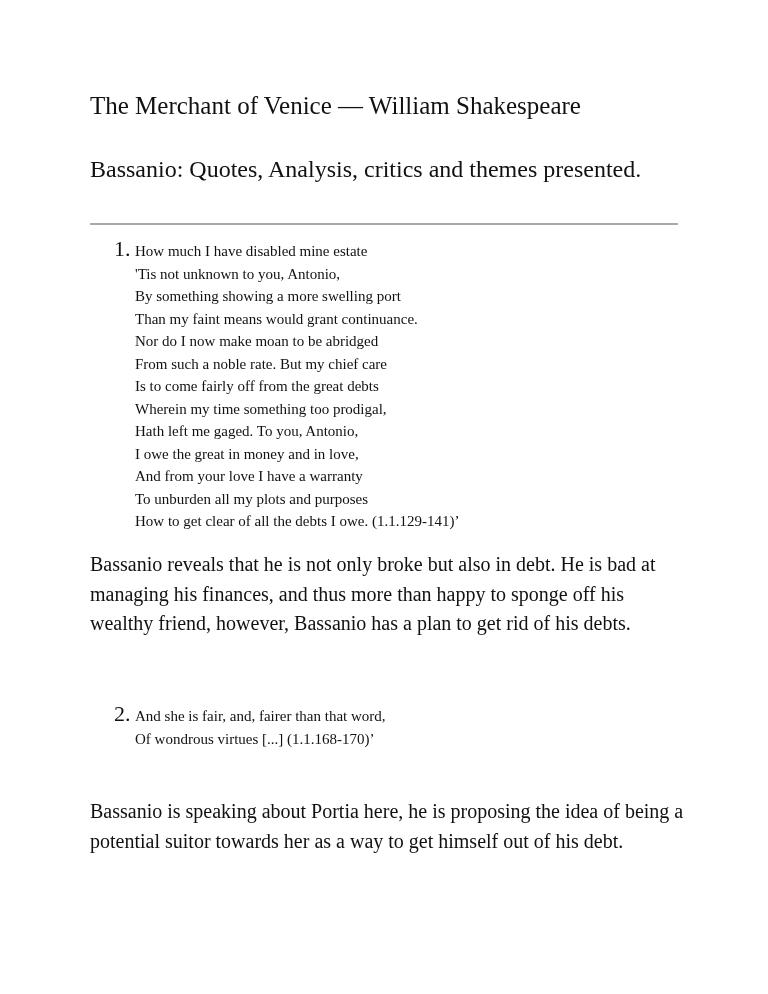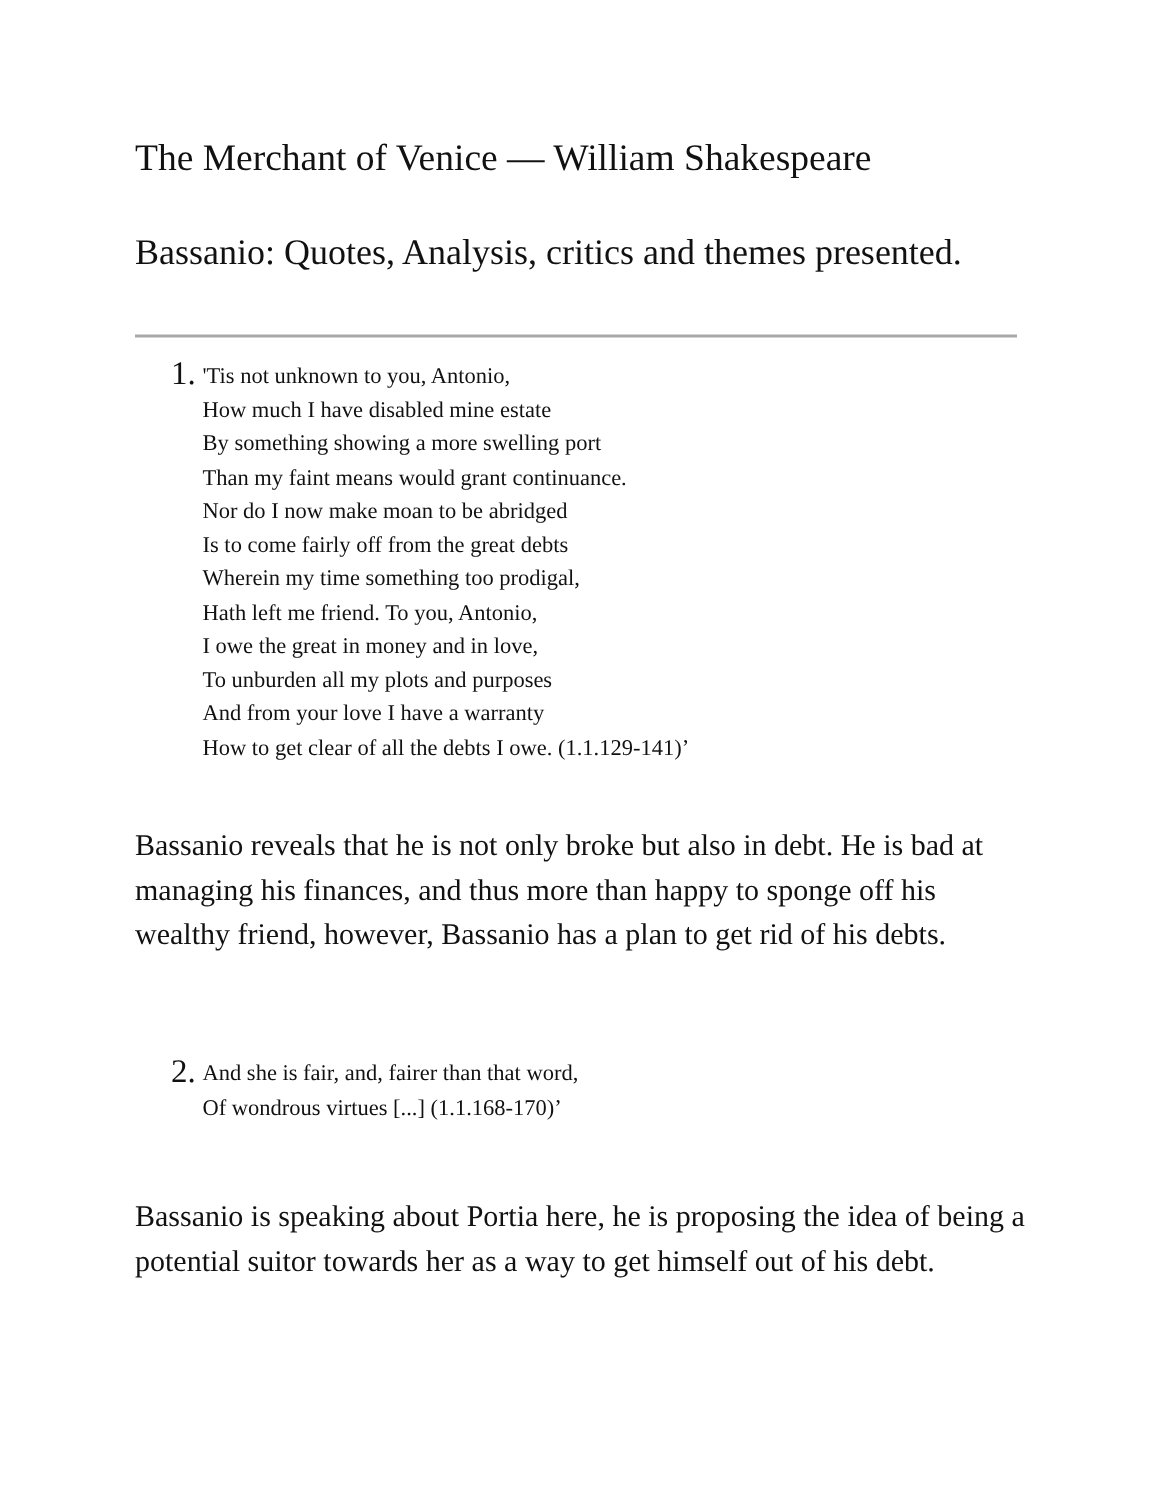--- a/index.html
+++ b/index.html
@@ -92,31 +92,32 @@
 <body>
 
 <div class="page">
   <h1 class="doc-title">The Merchant of Venice — William Shakespeare</h1>
   <h2 class="doc-subtitle">Bassanio: Quotes, Analysis, critics and themes presented.</h2>
   <hr class="rule">
 
   <div class="quote-block q1">
     <span class="quote-number">1.</span>
     <ul class="quote-lines">
+      <li class="quote-line">How much I have disabled mine estate</li>
       <li class="quote-line">'Tis not unknown to you, Antonio,</li>
-      <li class="quote-line">How much I have disabled mine estate</li>
       <li class="quote-line">By something showing a more swelling port</li>
       <li class="quote-line">Than my faint means would grant continuance.</li>
       <li class="quote-line">Nor do I now make moan to be abridged</li>
+      <li class="quote-line">From such a noble rate. But my chief care</li>
       <li class="quote-line">Is to come fairly off from the great debts</li>
       <li class="quote-line">Wherein my time something too prodigal,</li>
-      <li class="quote-line">Hath left me friend. To you, Antonio,</li>
+      <li class="quote-line">Hath left me gaged. To you, Antonio,</li>
       <li class="quote-line">I owe the great in money and in love,</li>
+      <li class="quote-line">And from your love I have a warranty</li>
       <li class="quote-line">To unburden all my plots and purposes</li>
-      <li class="quote-line">And from your love I have a warranty</li>
       <li class="quote-line">How to get clear of all the debts I owe. (1.1.129-141)’</li>
     </ul>
   </div>
 
   <p class="analysis a1">Bassanio reveals that he is not only broke but also in debt. He is bad at managing his finances, and thus more than happy to sponge off his wealthy friend, however, Bassanio has a plan to get rid of his debts.</p>
 
   <div class="quote-block q2">
     <span class="quote-number">2.</span>
     <ul class="quote-lines">
       <li class="quote-line">And she is fair, and, fairer than that word,</li>

